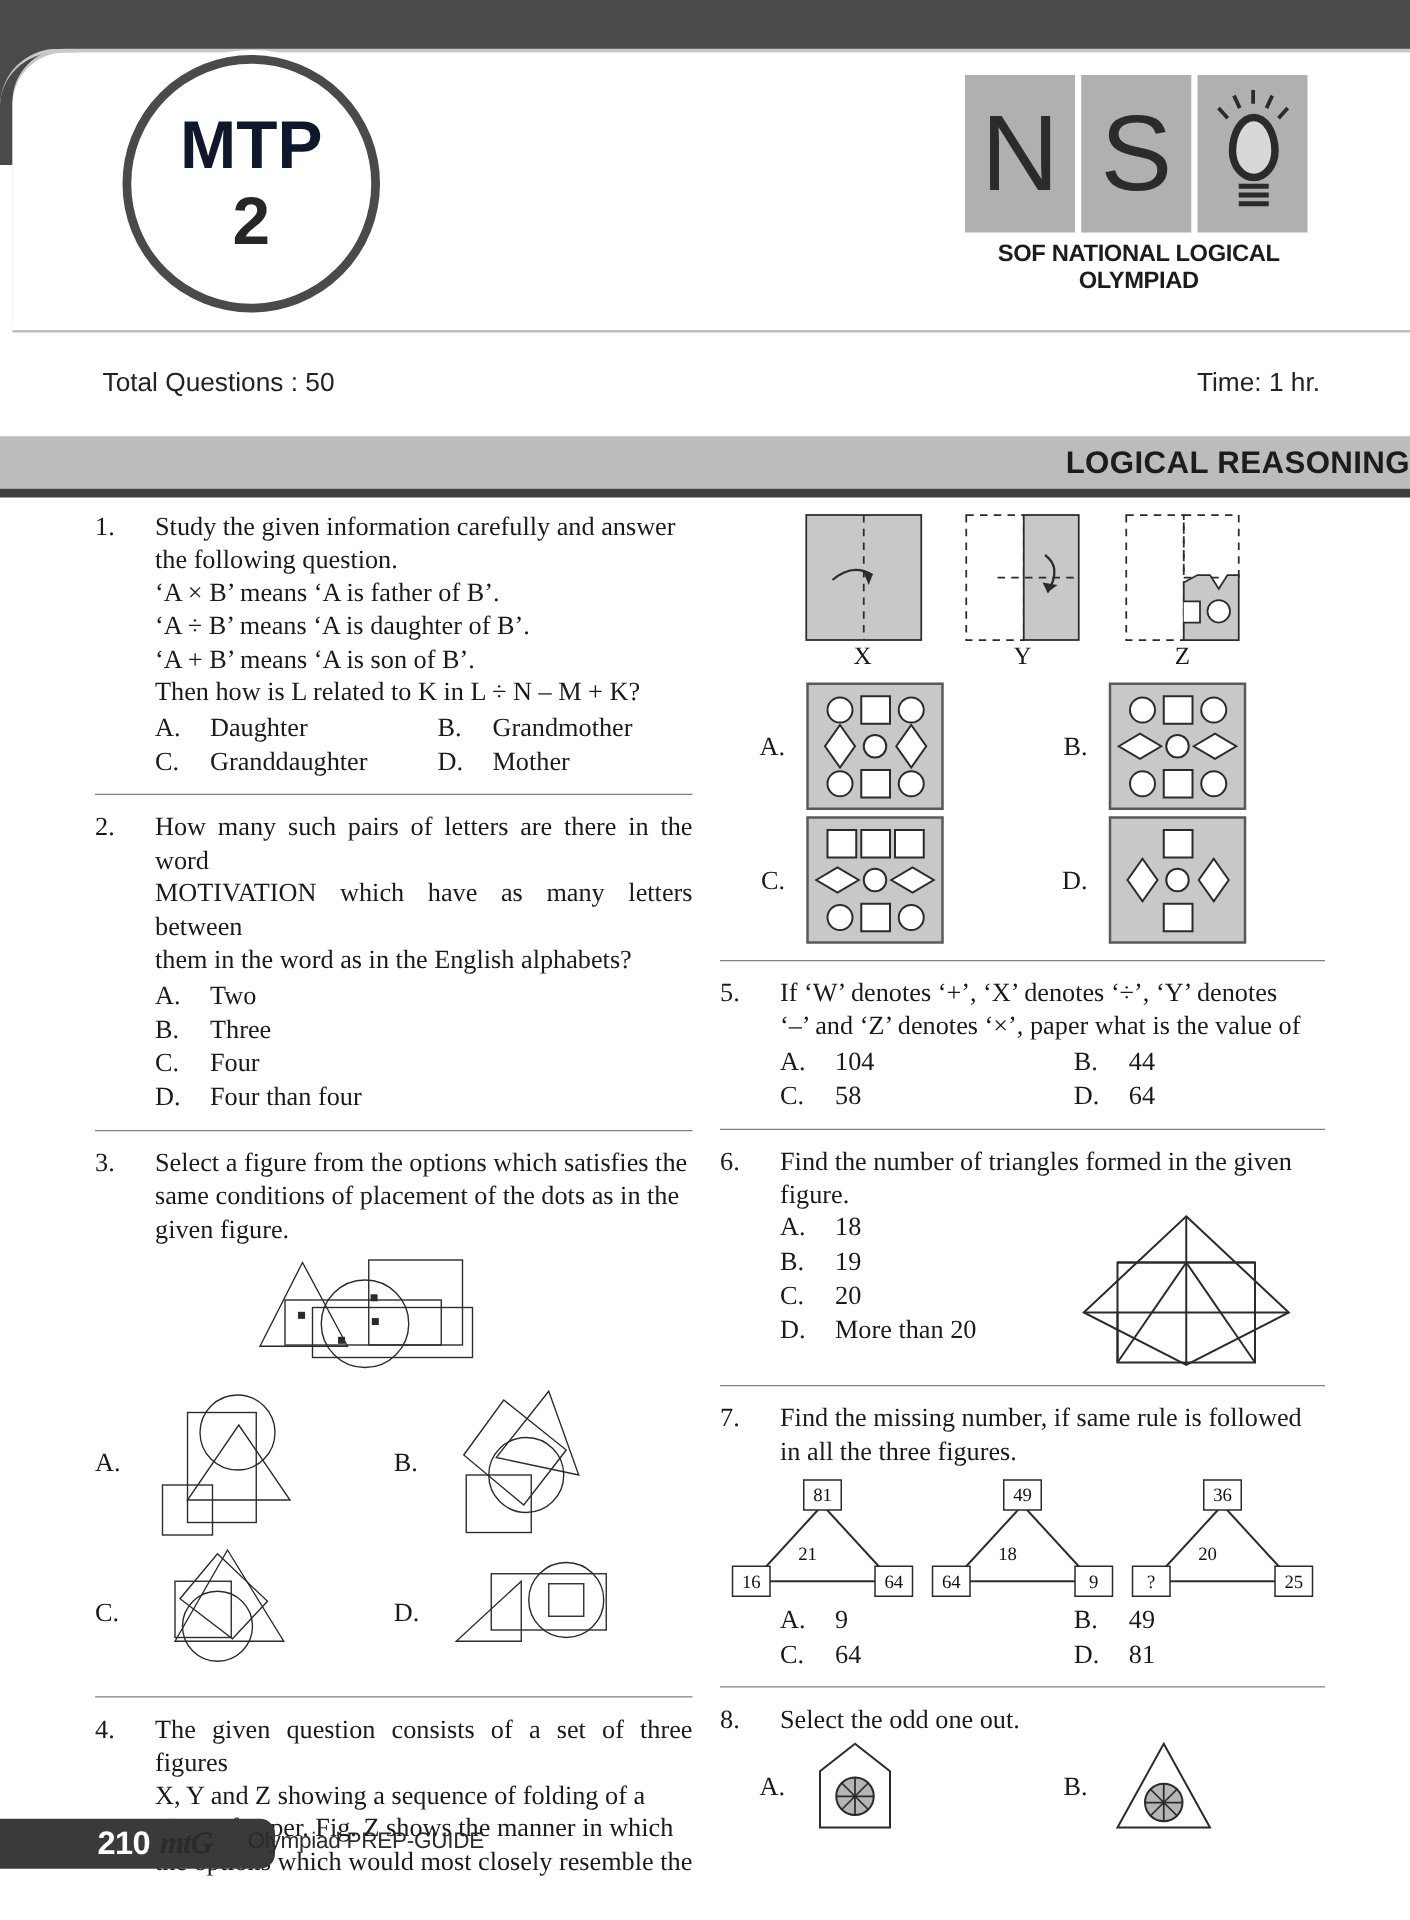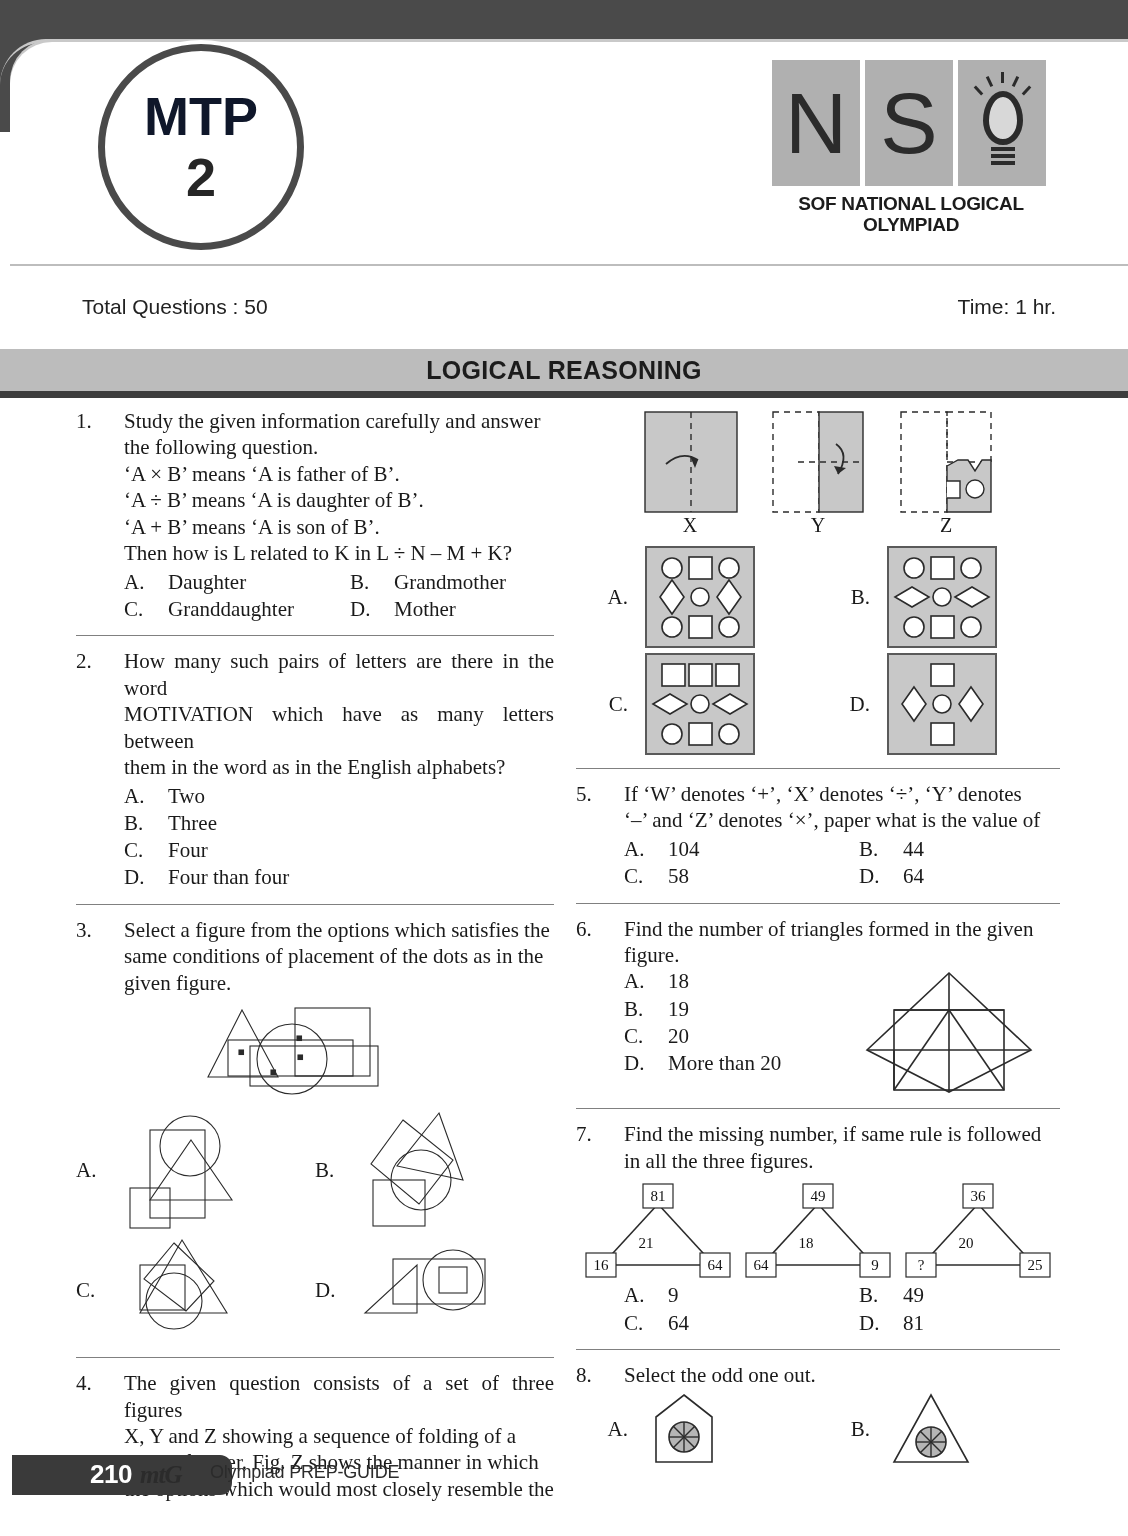--- a/index.html
+++ b/index.html
@@ -52,21 +52,21 @@
     font-size:19px;line-height:1.12;letter-spacing:-0.3px;color:#1c1c1c;margin-top:7px;
   }
   
   .hr-top{position:absolute;left:10px;top:264px;width:1118px;height:2px;background:#bdbdbd;}
   .meta{position:absolute;left:0;top:295px;width:1128px;height:34px;
         font-family:"Liberation Sans", sans-serif;font-size:21px;color:#222;}
   .meta .left{position:absolute;left:82px;top:0;}
   .meta .right{position:absolute;right:72px;top:0;}
   .section-bar{
     position:absolute;left:0;top:349px;width:1128px;height:42px;background:#bcbcbc;
-    display:flex;align-items:center;justify-content:center;
+    display:flex;align-items:center;justify-content:flex-end;
   }
   .section-bar span{
     font-family:"Liberation Sans", sans-serif;font-weight:bold;font-size:25px;
     letter-spacing:0.3px;color:#1c1c1c;
   }
   .bar-dark{position:absolute;left:0;top:391px;width:1128px;height:7px;background:#3d3d3d;}
   
   .col{position:absolute;top:408px;}
   .col-left{left:76px;width:478px;}
   .col-right{left:576px;width:484px;}
@@ -83,21 +83,21 @@
   .opt .txt{flex:1;}
   .opt-2col .opt{width:226px;flex:0 0 226px;}
   .opt-2col-r .opt{width:235px;flex:0 0 235px;}
   .sep{height:1px;background:#808080;margin:12px 0 12px 0;}
   .sep-l{width:478px;}
   .sep-r{width:484px;}
   
   svg{display:block;}
   .fig-center{display:flex;justify-content:center;}
   
-  .footer{position:absolute;left:12px;top:1455px;width:936px;height:48px;padding-left:11px;}
+  .footer{position:absolute;left:0;top:1455px;width:936px;height:48px;padding-left:11px;}
   .foot-tab{
     position:absolute;left:0;top:0;width:220px;height:40px;background:#3a3a3a;
     border-top-right-radius:12px;border-bottom-right-radius:12px;
   }
   .foot-page{
     position:absolute;left:78px;top:4px;color:#ffffff;font-family:"Liberation Sans", sans-serif;
     font-weight:bold;font-size:26px;letter-spacing:-0.5px;
   }
   .foot-brand{
     position:absolute;left:128px;top:6px;font-family:"Liberation Serif", serif;

